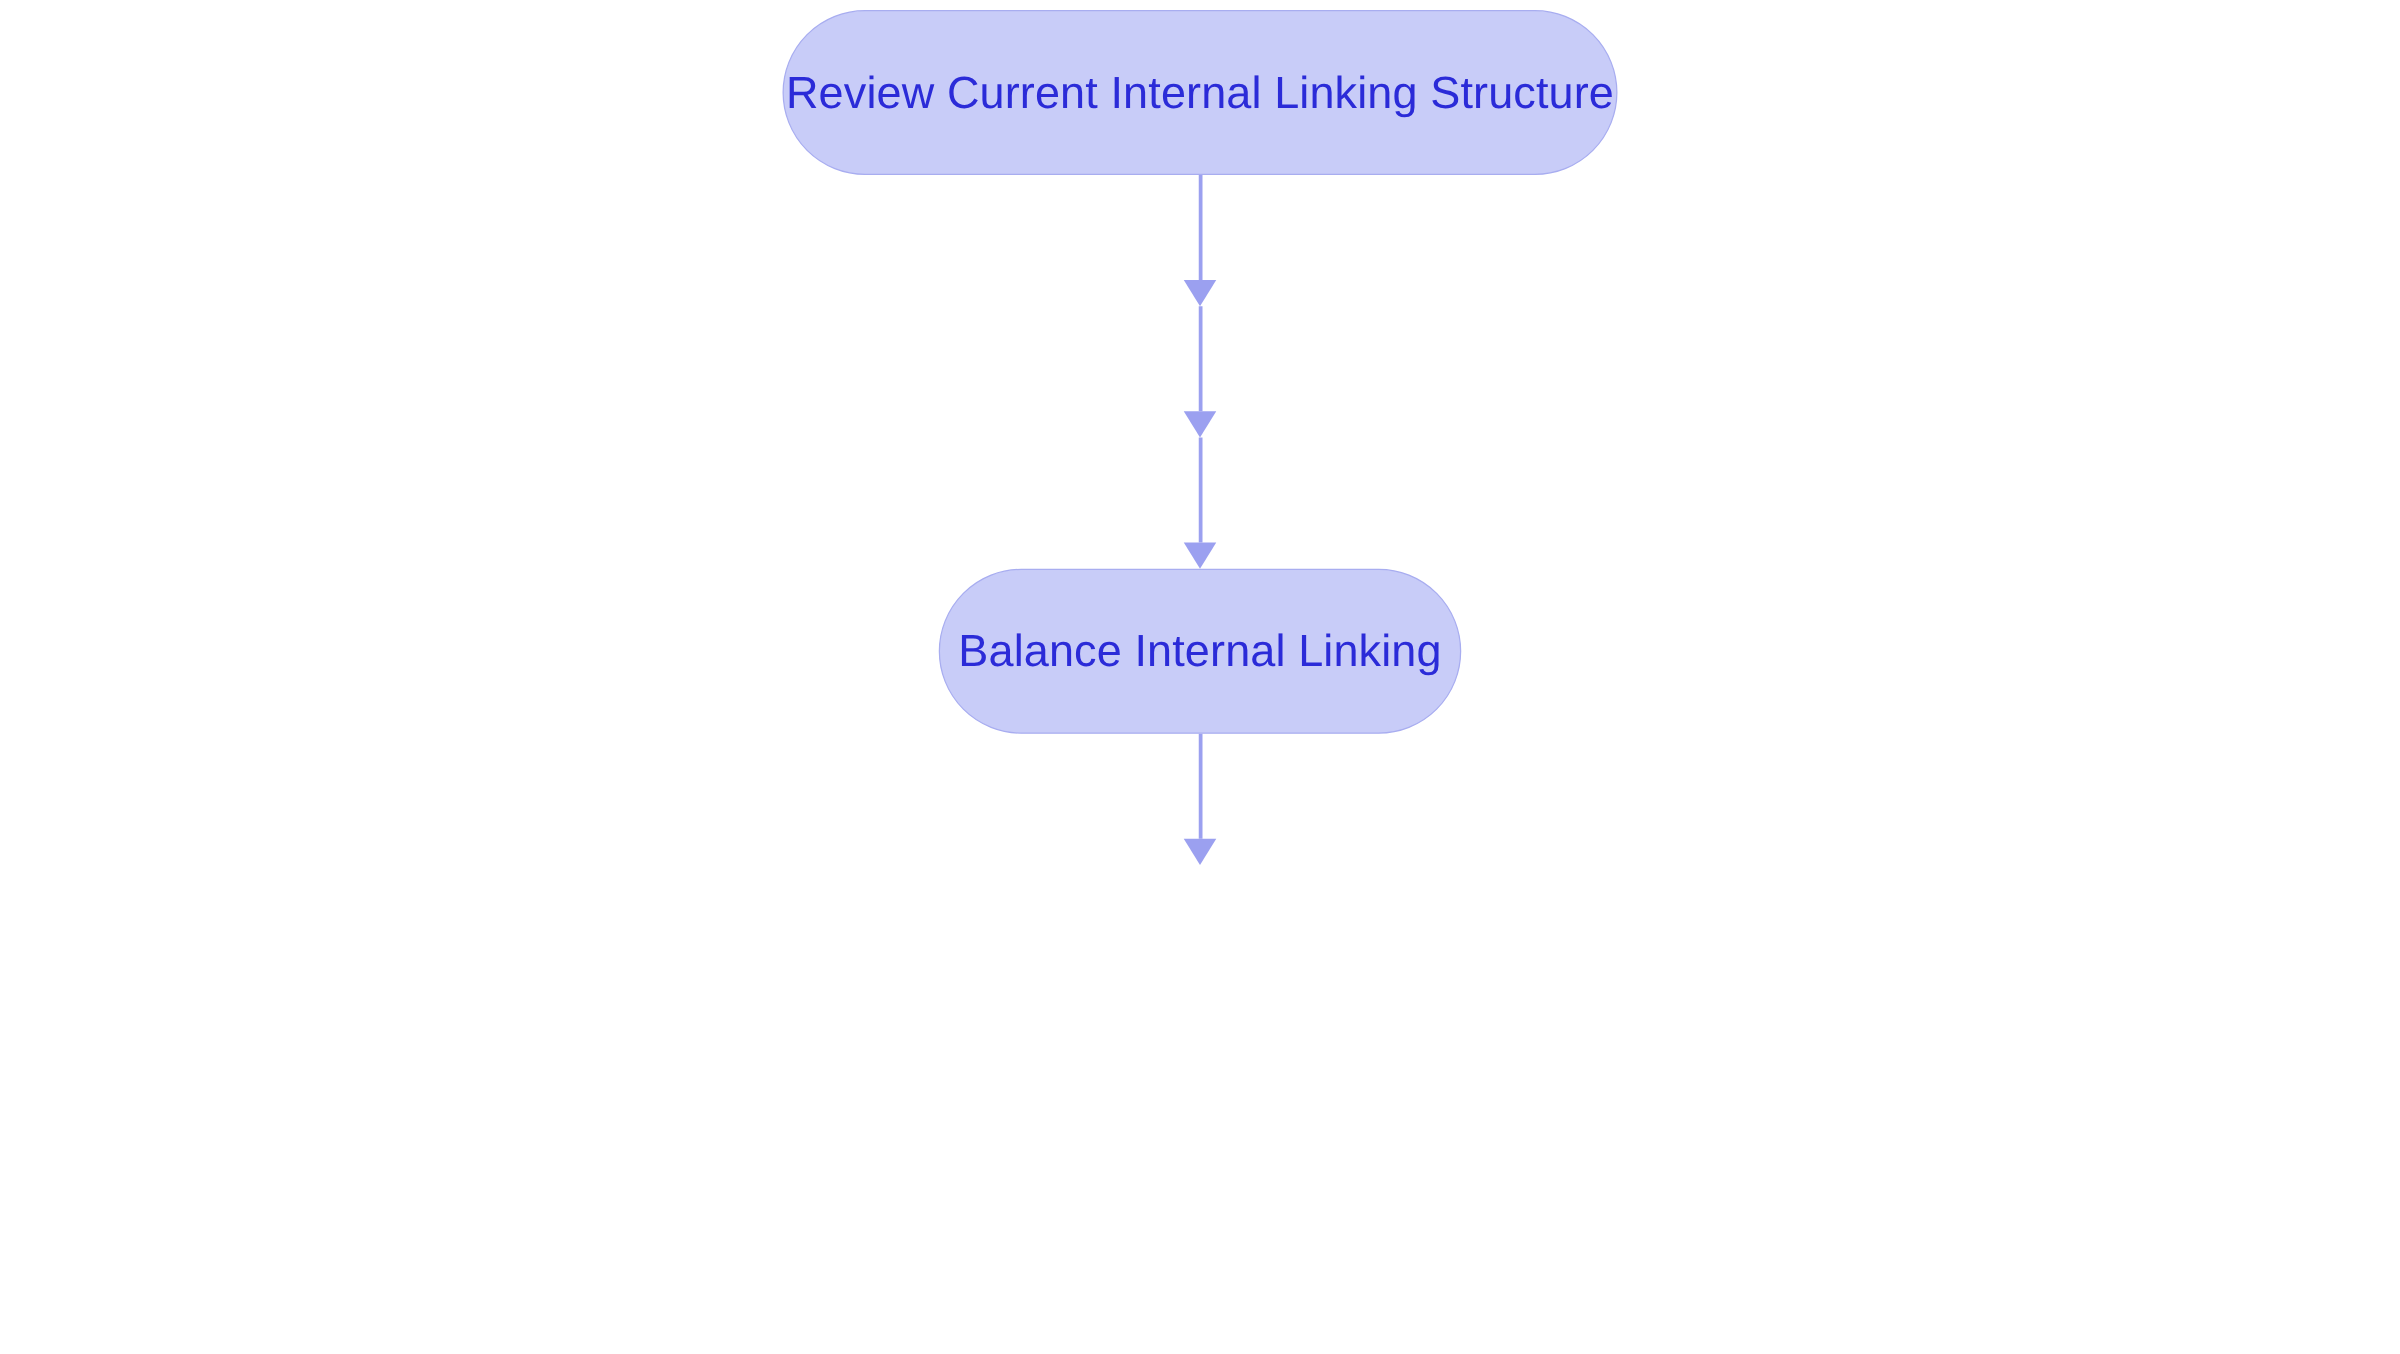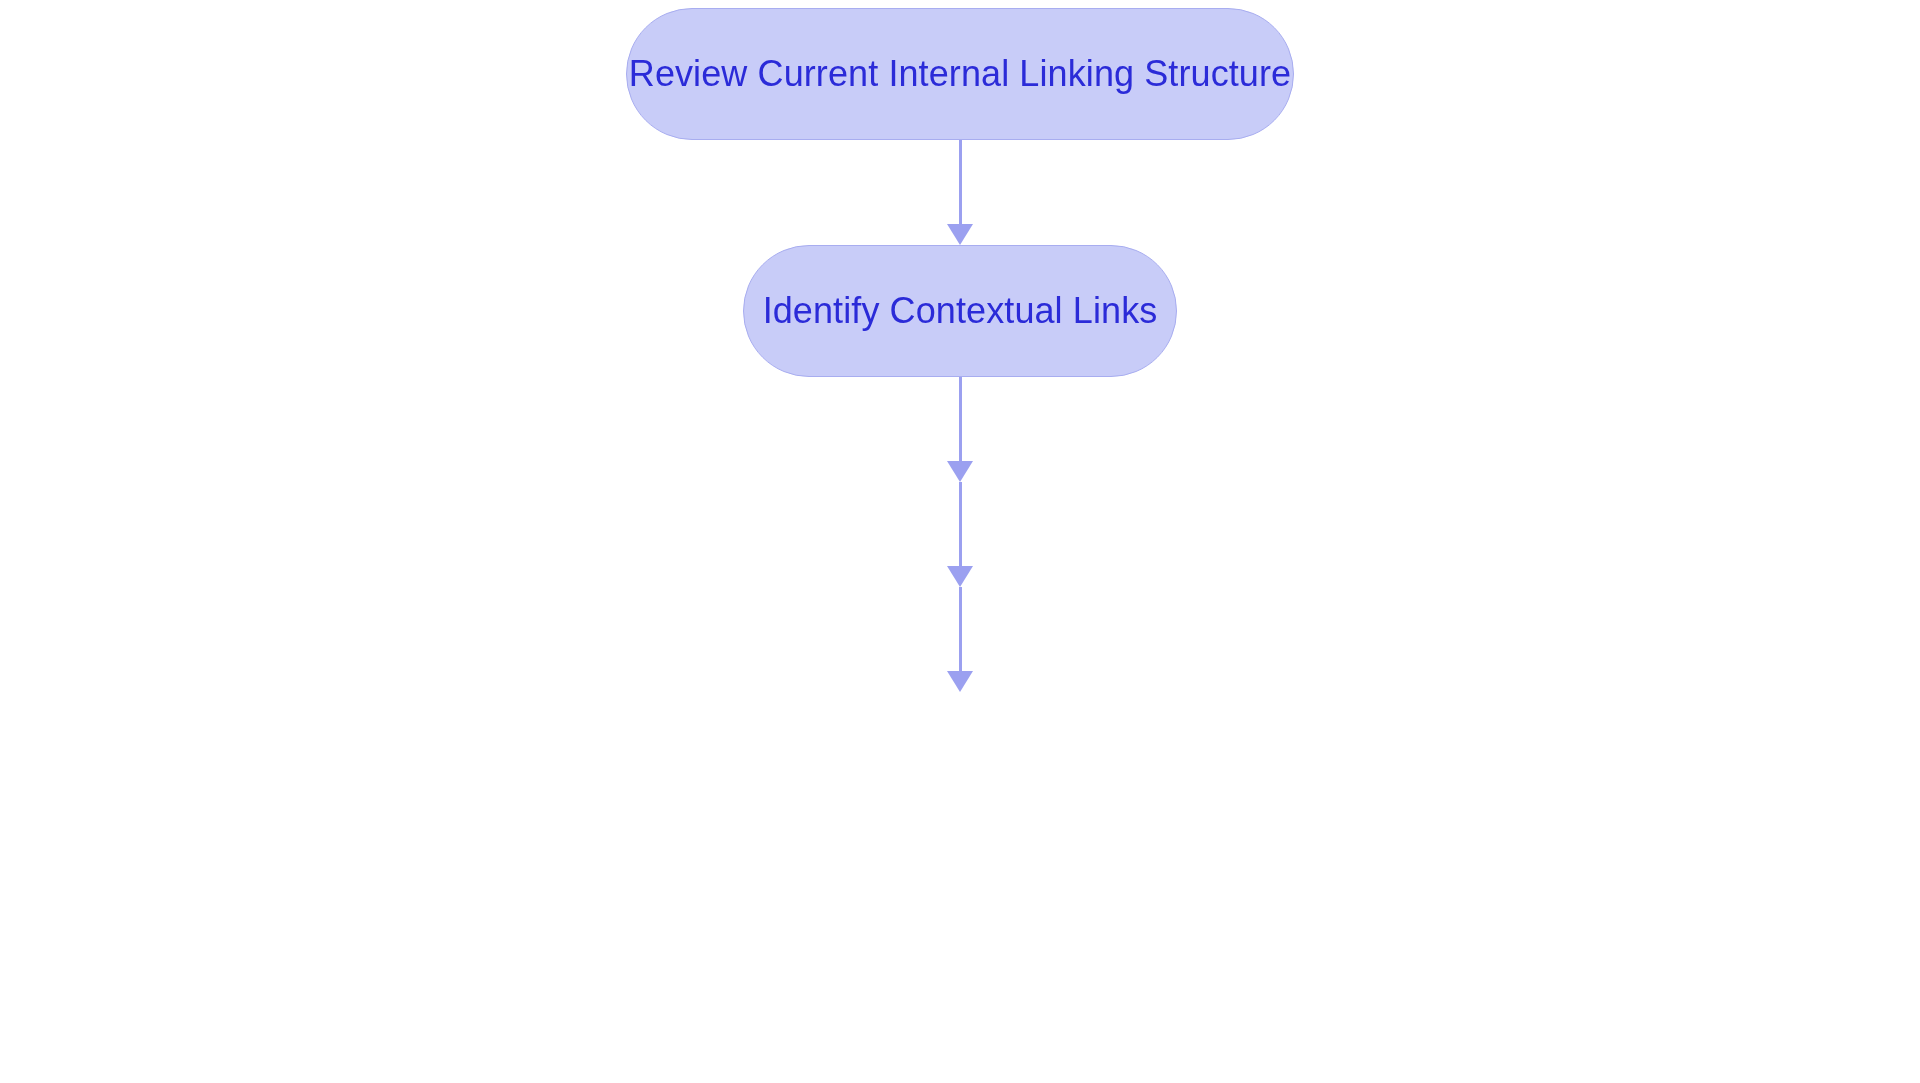--- a/index.html
+++ b/index.html
@@ -100,35 +100,35 @@
 
     <div class="node n1">
       <span class="node-label">Review Current Internal Linking Structure</span>
     </div>
 
     <div class="connector">
       <div class="line"></div>
       <div class="arrowhead"></div>
     </div>
 
-    <div class="node n2">
-      <span class="node-label">Identify Contextual Links</span>
-    </div>
 
     <div class="connector">
       <div class="line"></div>
       <div class="arrowhead"></div>
     </div>
 
 
     <div class="connector">
       <div class="line"></div>
       <div class="arrowhead"></div>
     </div>
 
+    <div class="node n4">
+      <span class="node-label">Balance Internal Linking</span>
+    </div>
 
     <div class="connector">
       <div class="line"></div>
       <div class="arrowhead"></div>
     </div>
 
 
   </div>
 </div>
 

